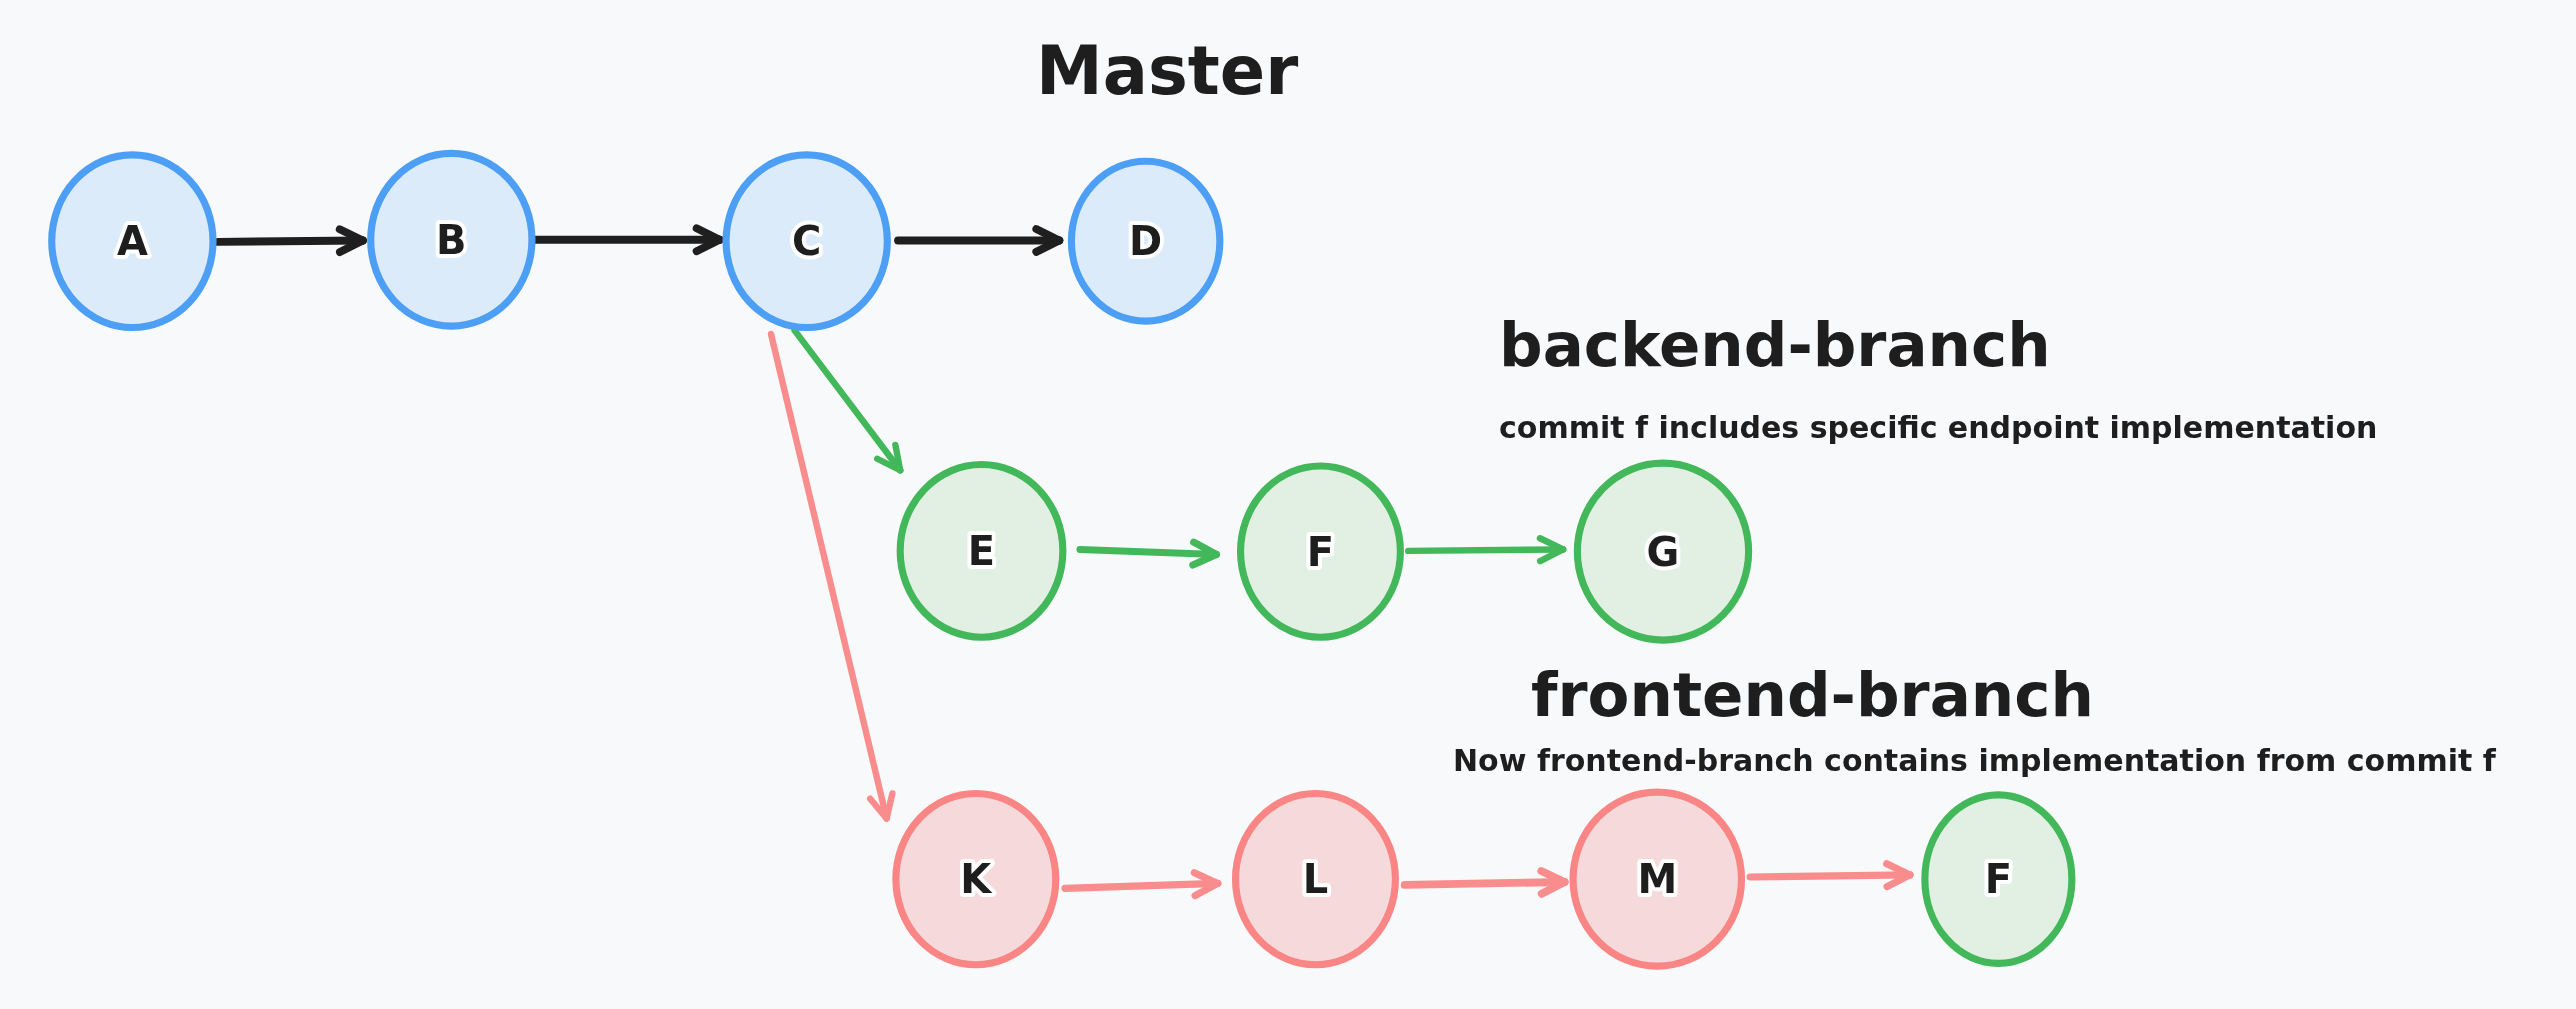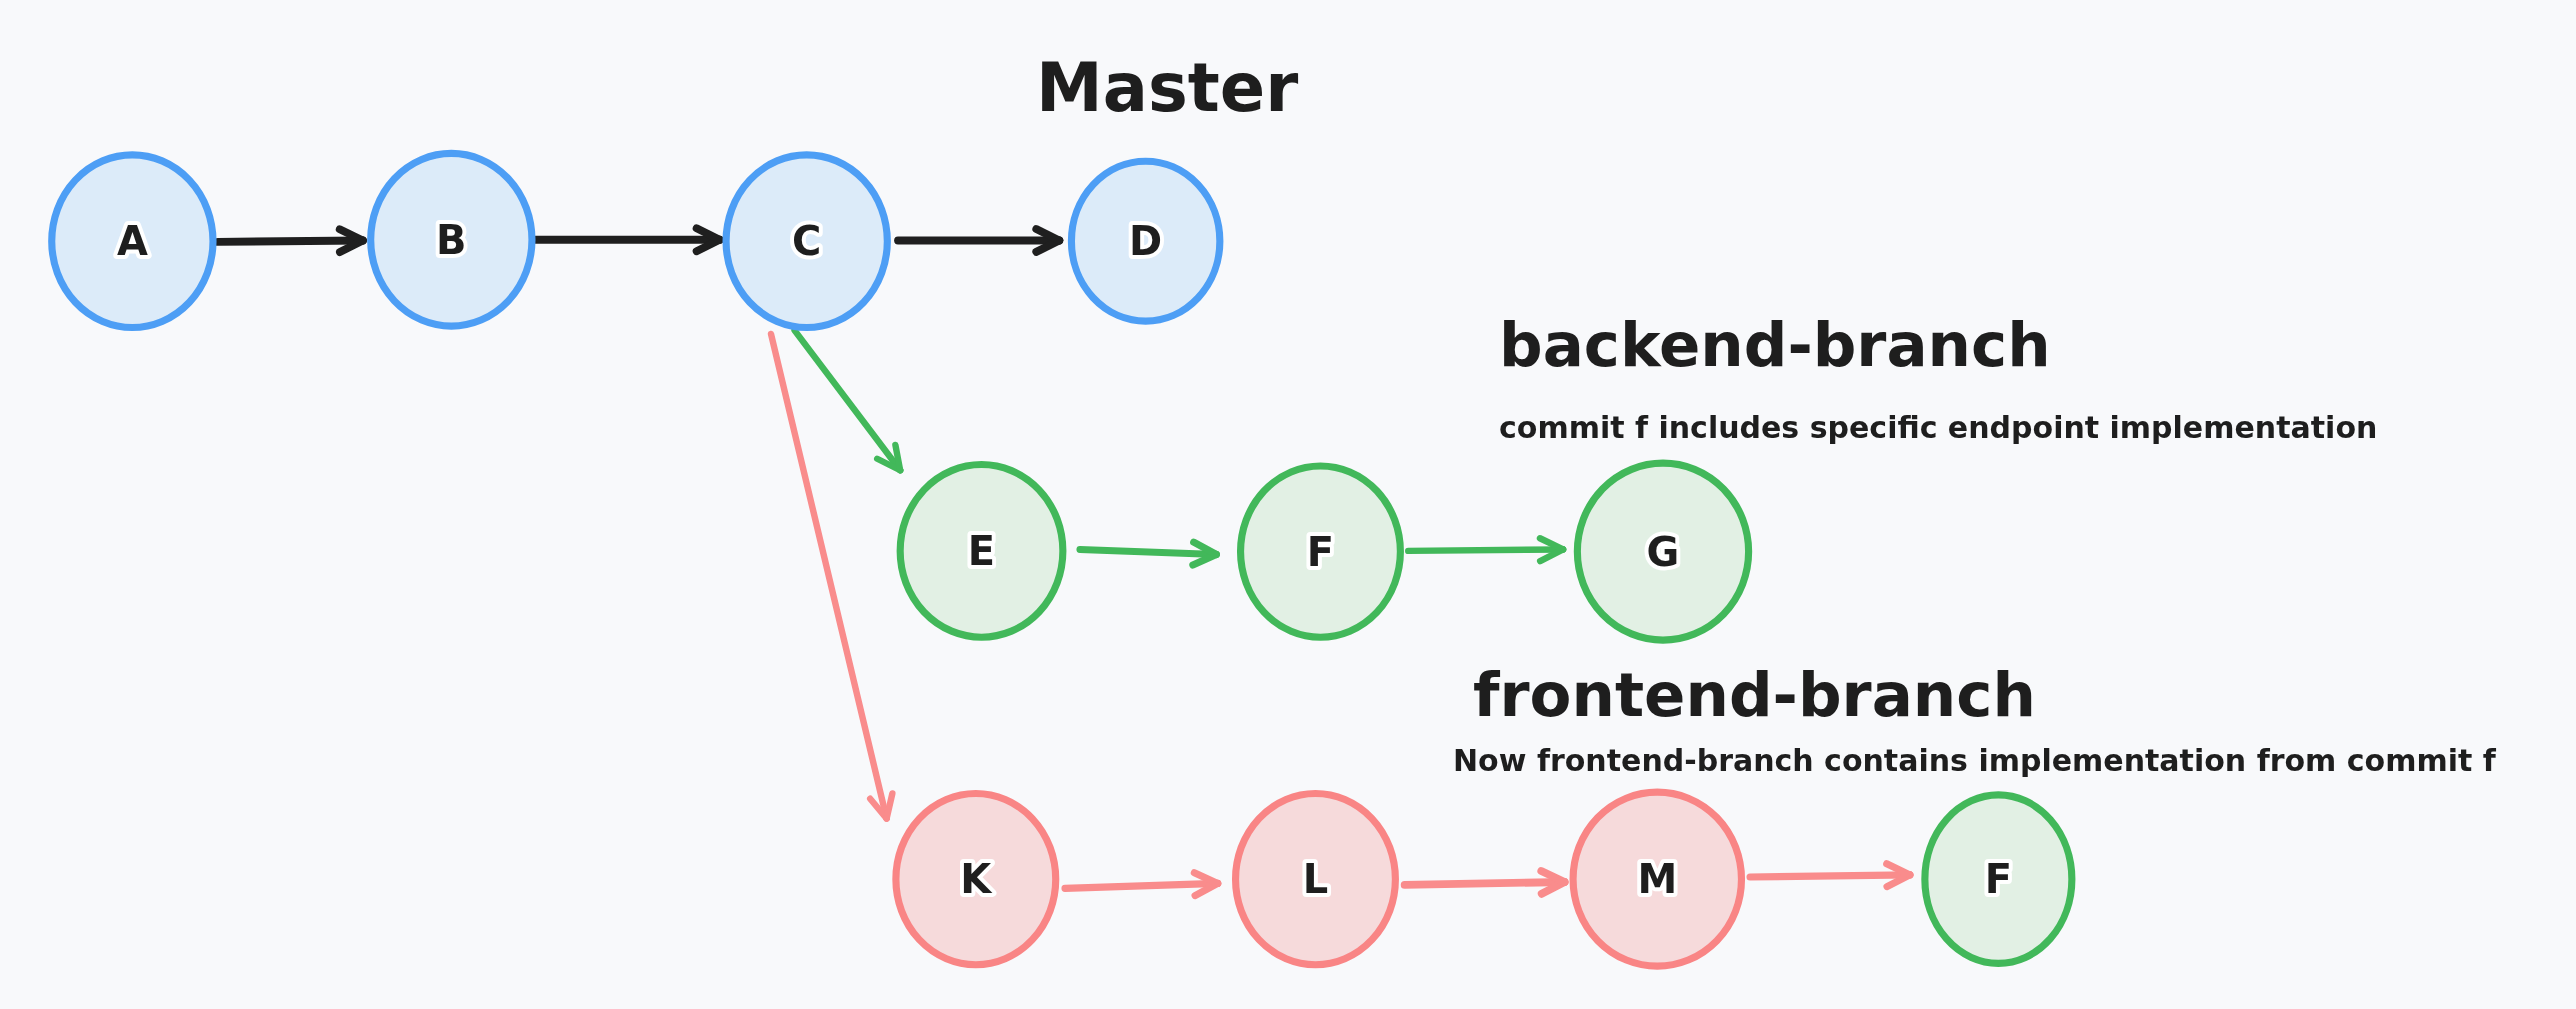--- a/index.html
+++ b/index.html
@@ -12,24 +12,24 @@
   }
   #stage { position: absolute; left: 0; top: 0; width: 2576px; height: 1009px; }
   #diagram { position: absolute; left: 0; top: 0; }
   .branch-title {
     position: absolute;
     font-weight: bold;
     color: #1e1e1e;
     white-space: nowrap;
     line-height: 1.1;
   }
-  #master-title   { left: 1036px; top: 52px;  width: 246px; text-align: center; font-size: 67px; }
+  #master-title   { left: 1036px; top: 35px;  width: 246px; text-align: center; font-size: 67px; }
   #backend-title  { left: 1499px; top: 311px;  font-size: 61px; }
   #backend-subtitle { left: 1499px; top: 411px; font-size: 30px; }
-  #frontend-title { left: 1473px; top: 661px;  font-size: 61px; }
+  #frontend-title { left: 1531px; top: 661px;  font-size: 61px; }
   #frontend-subtitle { left: 1453px; top: 744px; font-size: 30px; }
   text.node-label {
     font-family: "DejaVu Sans", sans-serif;
     font-size: 56px;
     font-weight: bold;
     fill: #1e1e1e;
     paint-order: stroke;
     stroke: #ffffff;
     stroke-width: 11px;
     stroke-linejoin: round;

